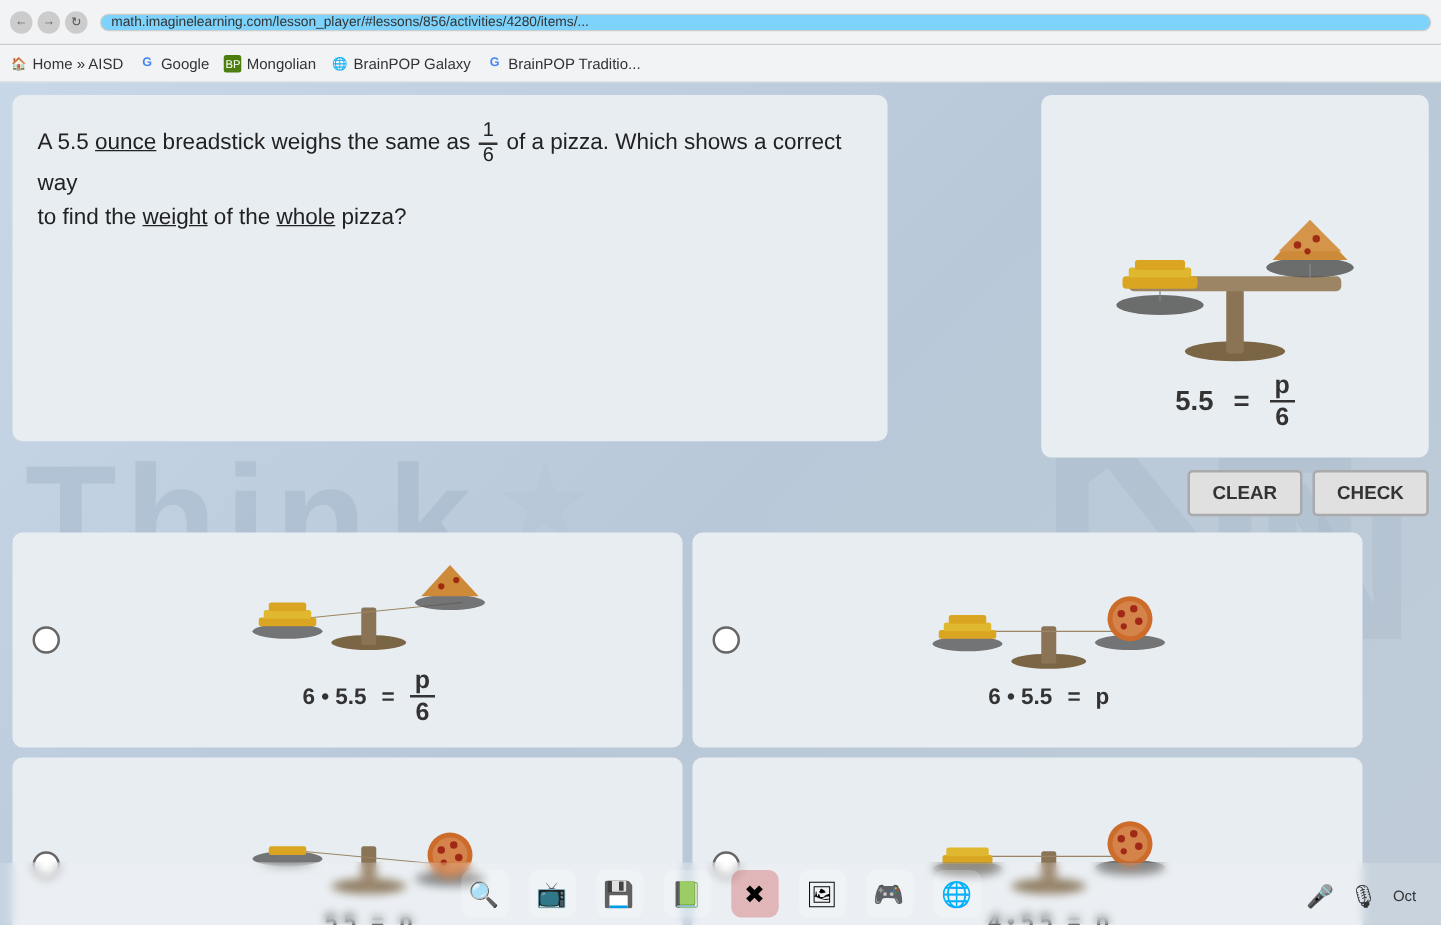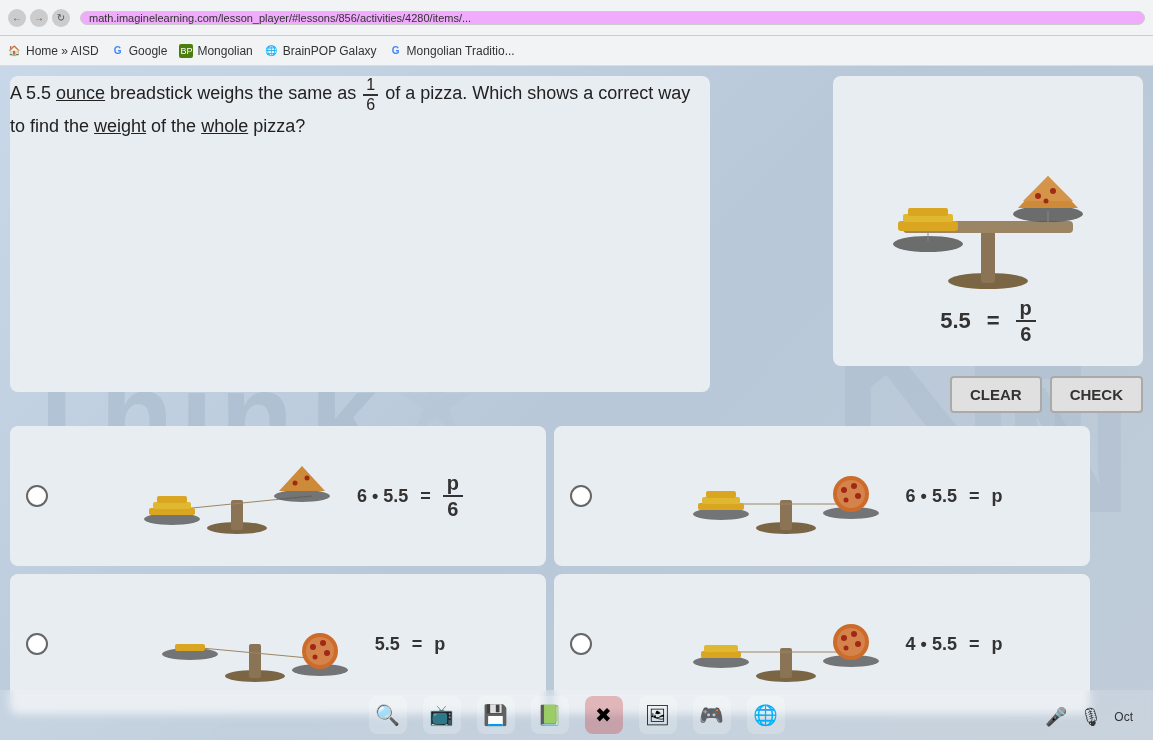--- a/index.html
+++ b/index.html
@@ -34,21 +34,21 @@
       border: none;
       background: #ccc;
       cursor: pointer;
       font-size: 10px;
       display: flex; align-items: center; justify-content: center;
       color: #555;
     }
     .address-bar {
       flex: 1;
       height: 14px;
-      background: #f0abfc;
+      background: #7dd3fc;
       border: 1px solid #ccc;
       border-radius: 12px;
       padding: 0 8px;
       font-size: 11px;
       color: #333;
       display: flex;
       align-items: center;
     }
     .bookmarks-bar {
       background: #f1f3f4;
@@ -92,23 +92,24 @@
       z-index: 0;
       user-select: none;
     }
 
     
     .question-panel {
       position: absolute;
       top: 10px;
       left: 10px;
       width: 700px;
-      height: 316px;
+      height: 277px;
       background: #e8edf2;
       border-radius: 8px;
+      padding: 20px;
       z-index: 2;
     }
     .question-text {
       font-size: 18px;
       color: #222;
       line-height: 1.5;
     }
     .question-text u {
       text-decoration: underline;
     }
@@ -204,21 +205,21 @@
       width: 22px; height: 22px;
       border-radius: 50%;
       border: 2px solid #666;
       background: white;
       flex-shrink: 0;
       cursor: pointer;
     }
     .option-content {
       flex: 1;
       display: flex;
-      flex-direction: row;
+      flex-direction: column;
       align-items: center;
       justify-content: center;
       gap: 10px;
     }
     .option-equation {
       display: flex;
       align-items: center;
       gap: 12px;
       font-size: 18px;
       font-weight: bold;
@@ -285,21 +286,21 @@
   <div class="bookmark-item">
     <span class="bookmark-icon" style="background:#4d7c0f;color:white;border-radius:2px;font-size:9px;padding:1px 2px;">BP</span>
     <span>Mongolian</span>
   </div>
   <div class="bookmark-item">
     <span class="bookmark-icon">🌐</span>
     <span>BrainPOP Galaxy</span>
   </div>
   <div class="bookmark-item">
     <span class="bookmark-icon" style="color:#4285F4;font-weight:bold;">G</span>
-    <span>Mongolian Traditio...</span>
+    <span>BrainPOP Traditio...</span>
   </div>
 </div>
 
 <div class="content-area">
 
   <span class="watermark" style="left:20px;top:280px;">T</span>
   <span class="watermark" style="left:100px;top:280px;">h</span>
   <span class="watermark" style="left:180px;top:280px;">i</span>
   <span class="watermark" style="left:220px;top:280px;">n</span>
   <span class="watermark" style="left:310px;top:280px;">k</span>

